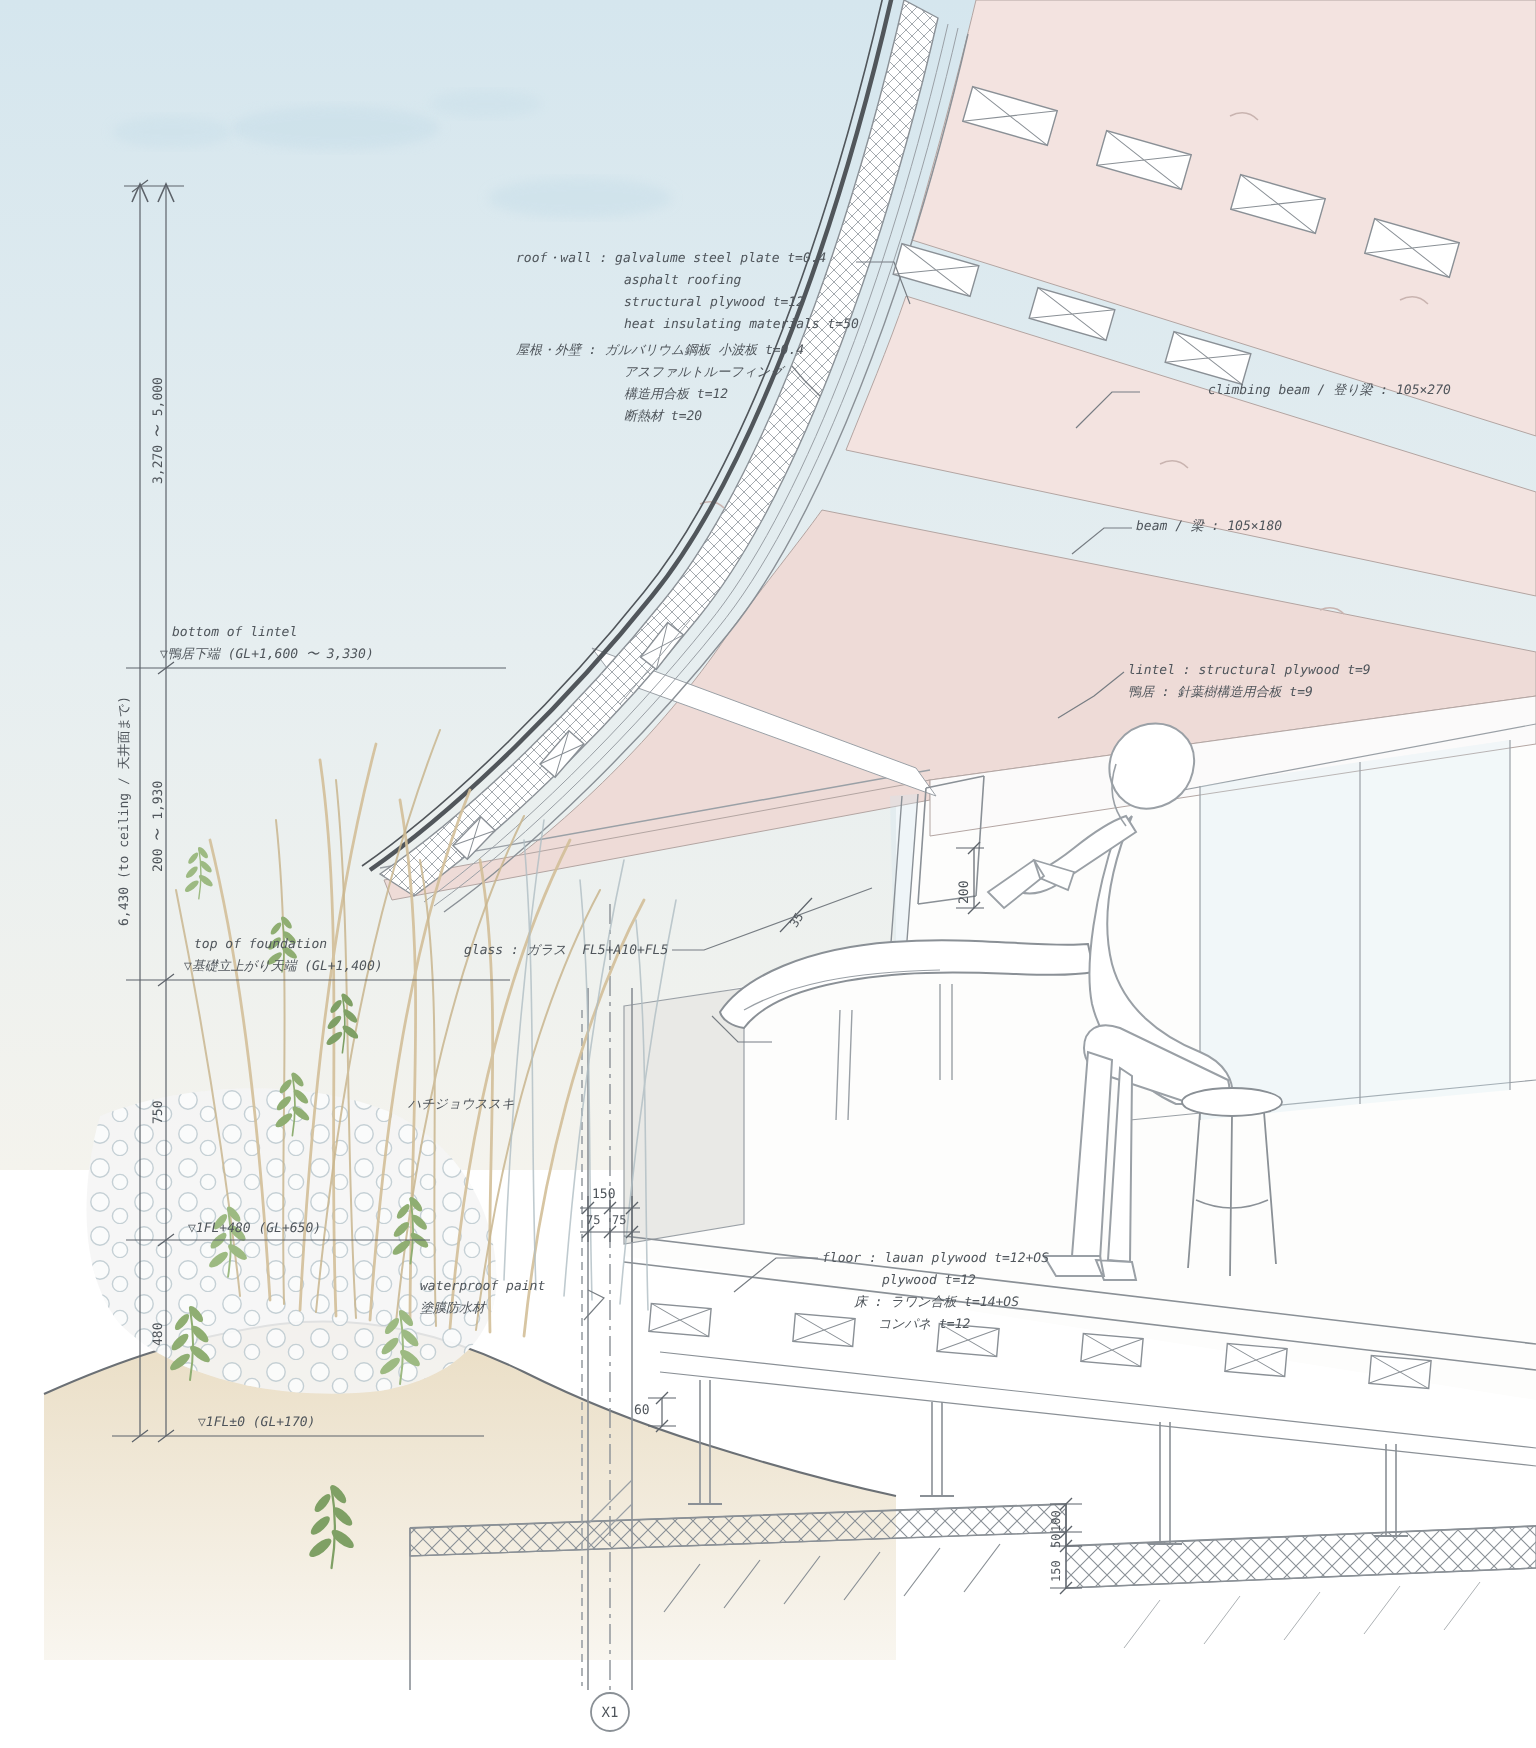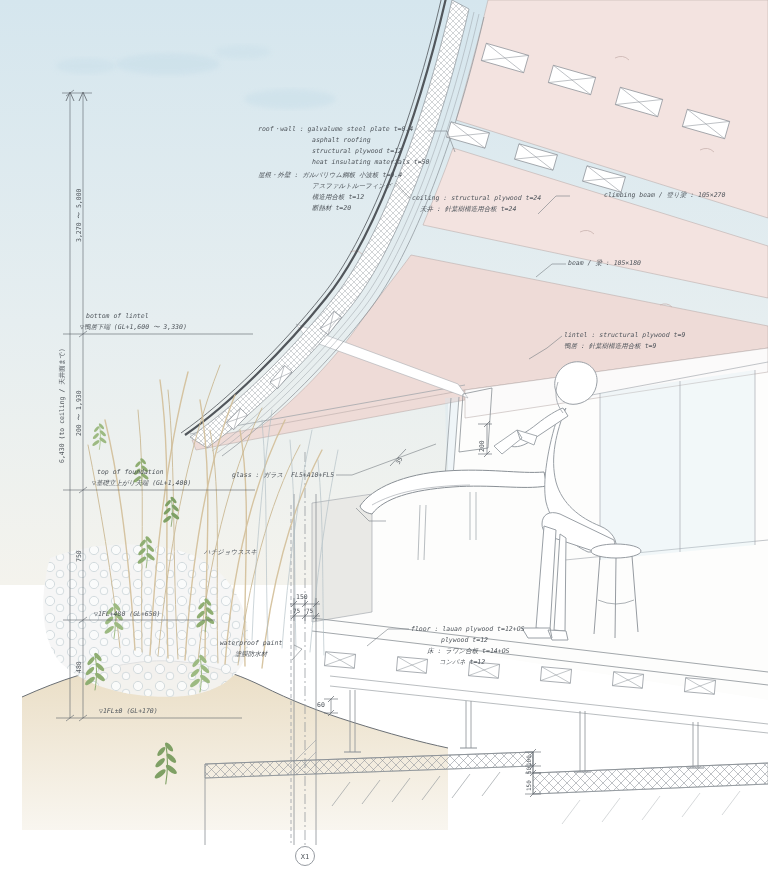--- a/index.html
+++ b/index.html
@@ -4,21 +4,21 @@
 <style>
   html,body{margin:0;padding:0;background:#fff;}
   .canvas{position:relative;width:768px;height:874px;overflow:hidden;background:#fff;
           font-family:"DejaVu Sans Mono","Liberation Mono",monospace;}
   svg{position:absolute;left:0;top:0;}
   .ann{position:absolute;font-size:6.5px;line-height:11px;color:var(--text,#4f555b);
        white-space:nowrap;letter-spacing:0;font-style:italic;}
   .ann div{white-space:pre;}
   .i54{padding-left:54px}.i16{padding-left:16px}.i30{padding-left:30px}.i28{padding-left:28px}
   .i8{padding-left:8px}.jagap{margin-top:2px}
-  .right{text-align:center}
+  .right{text-align:left}
   .dim{position:absolute;font-size:6.5px;line-height:9px;color:var(--text,#4f555b);white-space:nowrap;}
   .dim.small{font-size:6px}
   .rot{transform:rotate(-90deg);transform-origin:0 0;}
   .rot58{transform:rotate(-58deg);transform-origin:0 0;}
 </style>
 </head>
 <body>
 
 <div class="canvas">
 
@@ -318,24 +318,20 @@
   <div>roof・wall : galvalume steel plate t=0.4</div>
   <div class="i54">asphalt roofing</div>
   <div class="i54">structural plywood t=12</div>
   <div class="i54">heat insulating materials t=50</div>
   <div class="jagap">屋根・外壁 : ガルバリウム鋼板 小波板 t=0.4</div>
   <div class="i54">アスファルトルーフィング</div>
   <div class="i54">構造用合板 t=12</div>
   <div class="i54">断熱材 t=20</div>
 </div>
 
-<div class="ann" style="left:412px;top:193px">
-  <div>ceiling : structural plywood t=24</div>
-  <div class="i8">天井 : 針葉樹構造用合板 t=24</div>
-</div>
 
 <div class="ann" style="left:604px;top:190px">
   <div>climbing beam / 登り梁 : 105×270</div>
 </div>
 
 <div class="ann" style="left:568px;top:258px">
   <div>beam / 梁 : 105×180</div>
 </div>
 
 <div class="ann" style="left:564px;top:330px">

